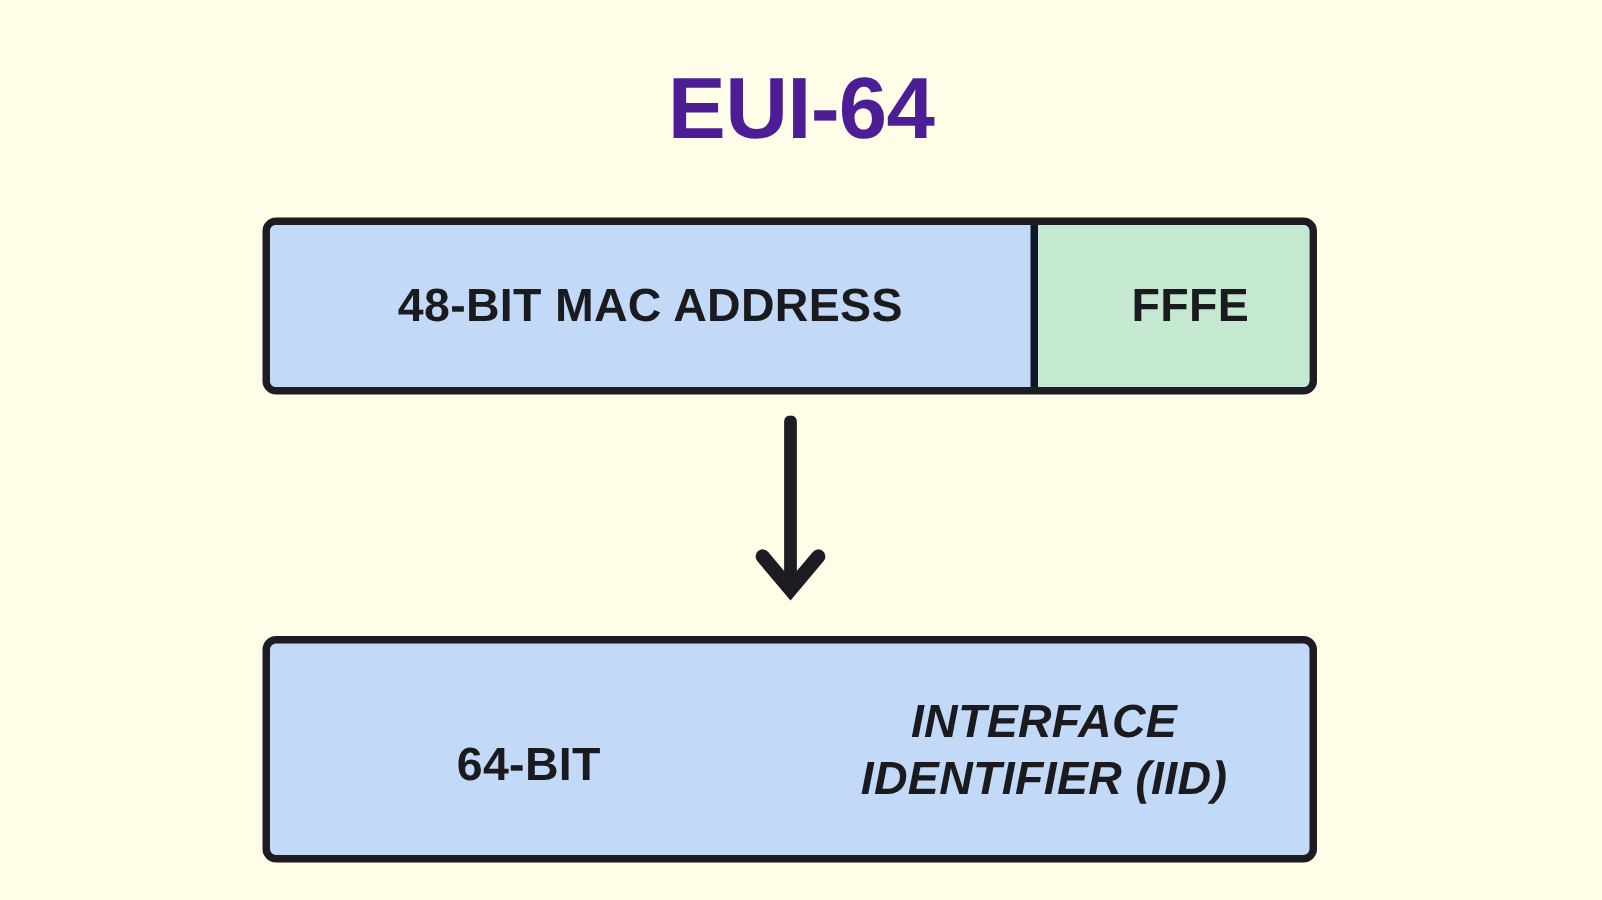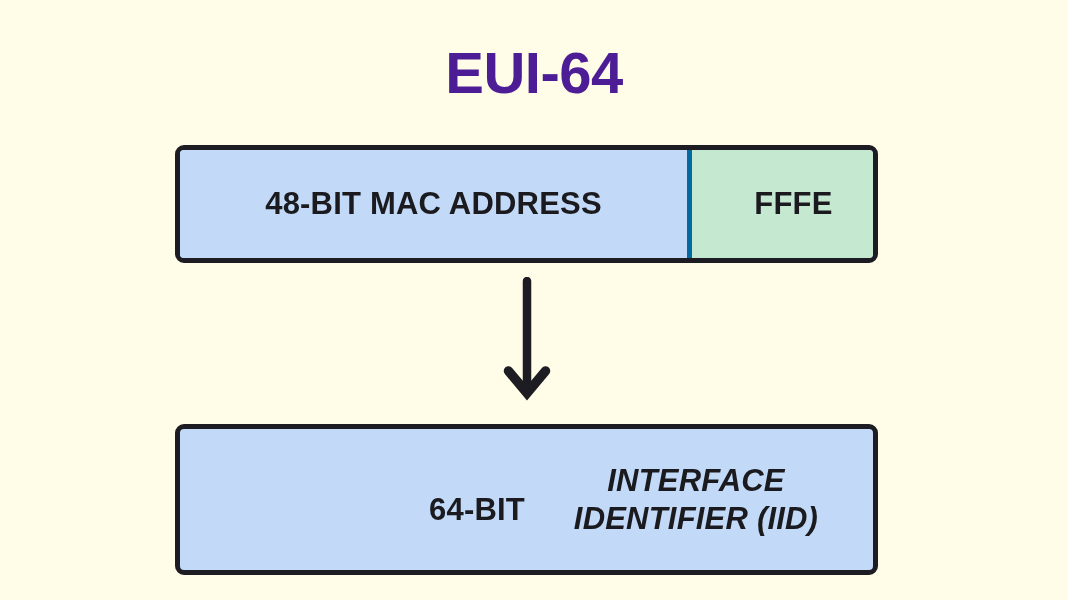--- a/index.html
+++ b/index.html
@@ -55,21 +55,21 @@
   }
 
   #mac-segment {
     width: 512px;
     height: 100%;
     background: #C2DAF7;
     display: flex;
     align-items: center;
     justify-content: center;
     box-sizing: border-box;
-    border-right: 5px solid #0369a1;
+    border-right: 5px solid #0f172a;
   }
 
   #ffbits-segment {
     flex: 1 1 auto;
     height: 100%;
     background: #C5E8D1;
     display: flex;
     align-items: center;
     justify-content: center;
     padding-left: 22px;
@@ -101,21 +101,21 @@
     height: 151px;
     background: #C2DAF7;
     align-items: center;
   }
 
   #iid-bits-cell {
     width: 345px;
     height: 100%;
     display: flex;
     align-items: center;
-    justify-content: flex-end;
+    justify-content: center;
     margin-top: 20px;
   }
 
   #iid-name-cell {
     flex: 1 1 auto;
     height: 100%;
     display: flex;
     align-items: center;
     justify-content: center;
     padding-right: 6px;

